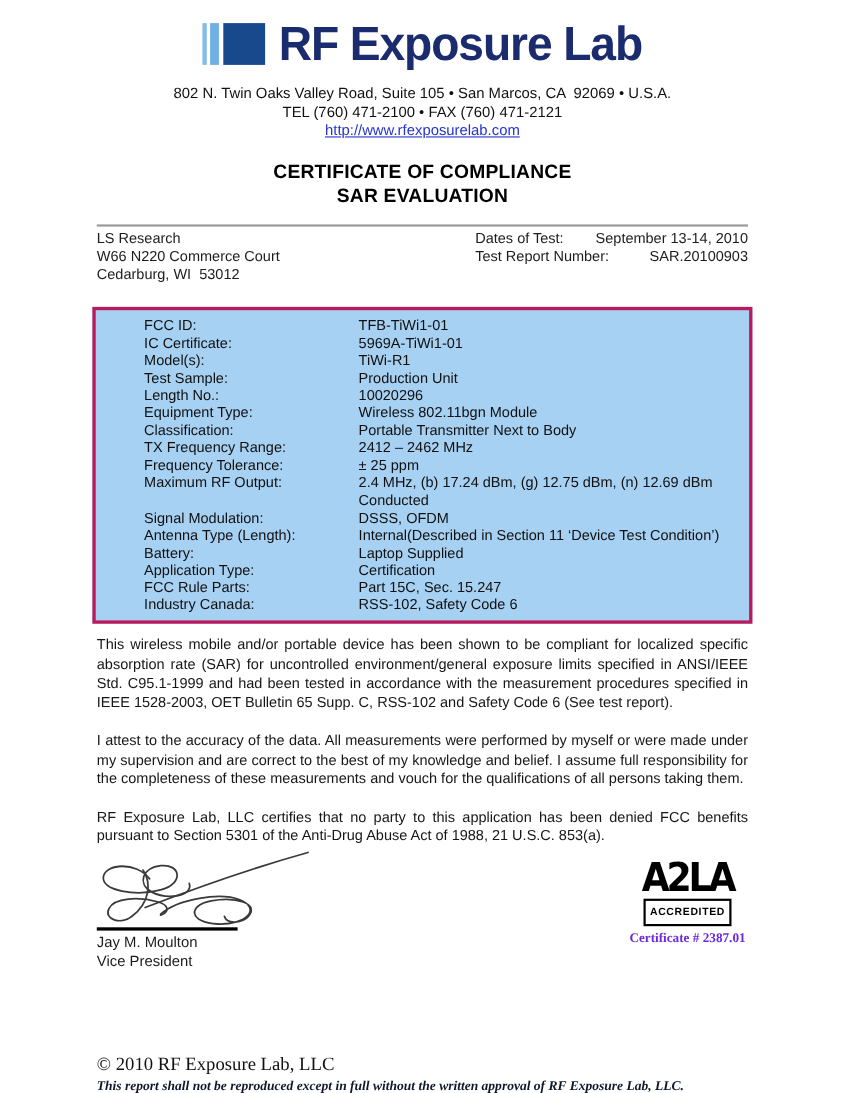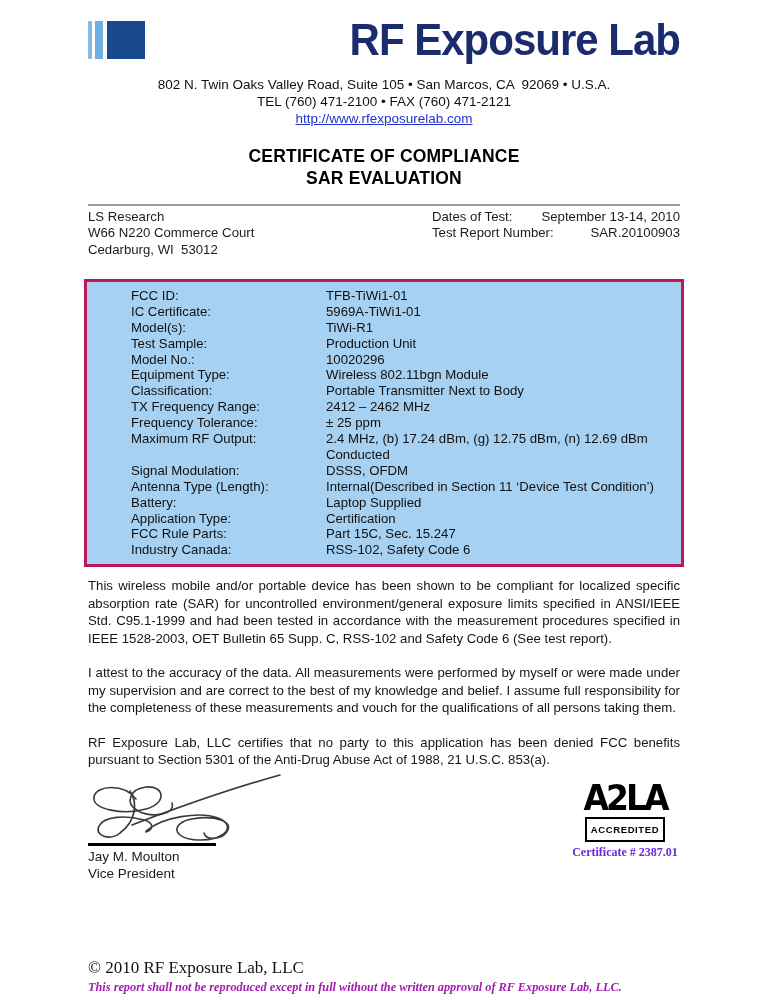--- a/index.html
+++ b/index.html
@@ -8,21 +8,21 @@
     width:768px;height:994px;
     margin:0 auto;
     background:#ffffff;
     font-family:"Liberation Sans", sans-serif;
     color:#1c1c1c;
     overflow:hidden;
     box-sizing:border-box;
     padding:14px 88px 0 88px;
   }
   
-  .logo-row{display:flex;justify-content:space-between;align-items:center;height:52px;}
+  .logo-row{display:flex;justify-content:center;align-items:center;height:52px;}
   .logo-bars{display:flex;align-items:center;height:40px;margin-right:6px;}
   .bar1{display:inline-block;width:4px;height:38px;background:#85bce7;margin-right:3px;}
   .bar2{display:inline-block;width:8px;height:38px;background:#6fb0e2;margin-right:4px;}
   .logo-square{display:inline-block;width:38px;height:38px;background:#17498c;}
   .logo-text{
     font-size:42px;font-weight:bold;color:#1b2c6e;
     letter-spacing:-1px;margin-left:6px;line-height:1;
     transform:scaleY(1.04);
   }
   .addr-block{margin-top:10px;text-align:center;font-size:13.5px;line-height:17px;color:#111;}
@@ -76,21 +76,21 @@
     font-size:9.5px;font-weight:bold;letter-spacing:.6px;
     padding:5px 4px;margin-top:2px;color:#000;
   }
   .cert-num{
     margin-top:3px;font-family:"Liberation Serif", serif;
     font-size:12px;font-weight:bold;color:#6d28d9;white-space:nowrap;
   }
   
   .footer{position:absolute;left:88px;right:88px;top:938px;}
   .copyright{font-family:"Liberation Serif", serif;font-size:17px;color:#111;margin-top:20px;}
-  .notice{font-family:"Liberation Serif", serif;font-style:italic;font-weight:bold;font-size:12.3px;margin-top:2px;color:#a21caf;}
+  .notice{font-family:"Liberation Serif", serif;font-style:italic;font-weight:bold;font-size:12.3px;margin-top:2px;color:#0f172a;}
 </style>
 </head>
 <body>
 
 <div class="page">
 
   <div class="logo-row">
     <span class="logo-bars">
       <span class="bar1"></span>
         <span class="bar2"></span>
@@ -141,21 +141,21 @@
       </div>
     <div class="drow">
         <span class="dlabel">Model(s):</span>
         <span class="dvalue">TiWi-R1</span>
       </div>
     <div class="drow">
         <span class="dlabel">Test Sample:</span>
         <span class="dvalue">Production Unit</span>
       </div>
     <div class="drow">
-        <span class="dlabel">Model No.:</span>
+        <span class="dlabel">Length No.:</span>
         <span class="dvalue">10020296</span>
       </div>
     <div class="drow">
         <span class="dlabel">Equipment Type:</span>
         <span class="dvalue">Wireless 802.11bgn Module</span>
       </div>
     <div class="drow">
         <span class="dlabel">Classification:</span>
         <span class="dvalue">Portable Transmitter Next to Body</span>
       </div>

